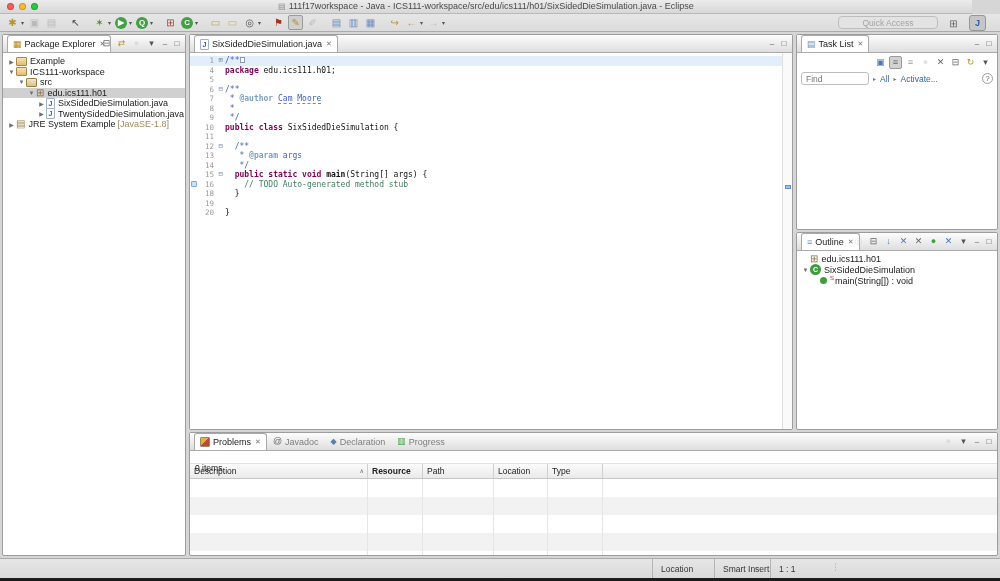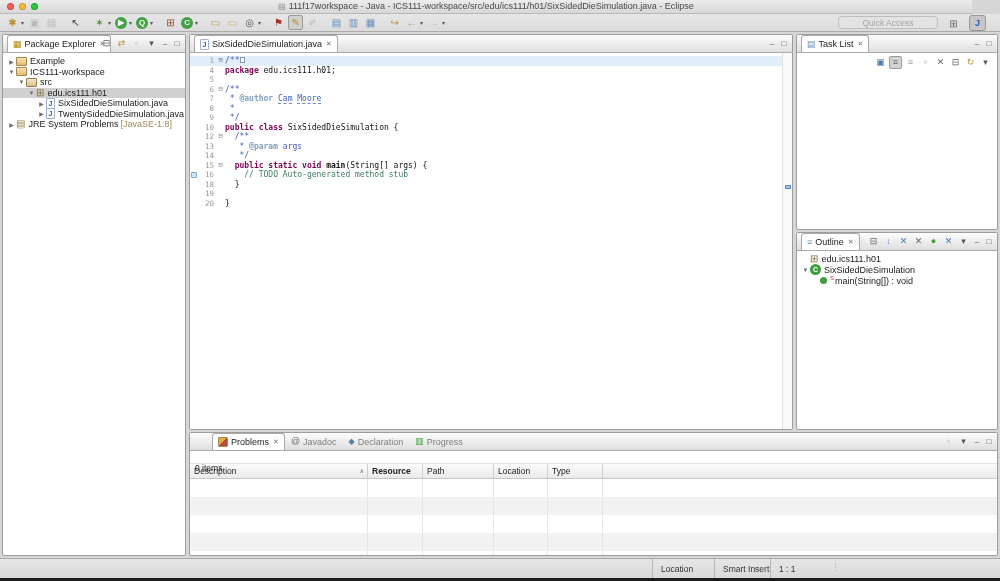--- a/index.html
+++ b/index.html
@@ -229,21 +229,21 @@
         <span class="tlabel">SixSidedDieSimulation.java</span>
       </div>
       <div class="trow" style="padding-left: 34px;">
         <span class="arrow">▶</span>
         <span class="ic ic-javafile">J</span>
         <span class="tlabel">TwentySidedDieSimulation.java</span>
       </div>
       <div class="trow" style="padding-left: 4px;">
         <span class="arrow">▶</span>
         <span class="ic ic-library">▤</span>
-        <span class="tlabel">JRE System Problems</span>
+        <span class="tlabel">JRE System Example</span>
         <span class="tsuffix">[JavaSE-1.8]</span>
       </div>
     </div>
 </div>
 
 <div class="panel" id="editor-panel">
   <div class="phead">
     <div class="vtab">
       <span class="ic ic-javafile">J</span>
       <span>SixSidedDieSimulation.java</span>
@@ -257,20 +257,21 @@
   <div id="editor-body">
     <div id="code-lines">
         <div class="cl current"><span class="annot"></span><span class="lnum">1</span><span class="fold">⊞</span><span class="codetxt"><span class="seg jdoc">/**</span><span class="foldbox"></span></span></div>
         <div class="cl"><span class="annot"></span><span class="lnum">4</span><span class="fold"></span><span class="codetxt"><span class="seg kw">package</span><span class="seg plain"> edu.ics111.h01;</span></span></div>
         <div class="cl"><span class="annot"></span><span class="lnum">5</span><span class="fold"></span><span class="codetxt"></span></div>
         <div class="cl"><span class="annot"></span><span class="lnum">6</span><span class="fold">⊟</span><span class="codetxt"><span class="seg jdoc">/**</span></span></div>
         <div class="cl"><span class="annot"></span><span class="lnum">7</span><span class="fold"></span><span class="codetxt"><span class="seg jdoc"> * </span><span class="seg jdoctag">@author</span><span class="seg jdoc"> </span><span class="seg jdoc spell">Cam</span><span class="seg jdoc"> </span><span class="seg jdoc spell">Moore</span></span></div>
         <div class="cl"><span class="annot"></span><span class="lnum">8</span><span class="fold"></span><span class="codetxt"><span class="seg jdoc"> *</span></span></div>
         <div class="cl"><span class="annot"></span><span class="lnum">9</span><span class="fold"></span><span class="codetxt"><span class="seg jdoc"> */</span></span></div>
         <div class="cl"><span class="annot"></span><span class="lnum">10</span><span class="fold"></span><span class="codetxt"><span class="seg kw">public</span><span class="seg plain"> </span><span class="seg kw">class</span><span class="seg plain"> SixSidedDieSimulation {</span></span></div>
+        <div class="cl"><span class="annot"></span><span class="lnum">11</span><span class="fold"></span><span class="codetxt"></span></div>
         <div class="cl"><span class="annot"></span><span class="lnum">12</span><span class="fold">⊟</span><span class="codetxt"><span class="seg jdoc">  /**</span></span></div>
         <div class="cl"><span class="annot"></span><span class="lnum">13</span><span class="fold"></span><span class="codetxt"><span class="seg jdoc">   * </span><span class="seg jdoctag">@param</span><span class="seg jdoc"> args</span></span></div>
         <div class="cl"><span class="annot"></span><span class="lnum">14</span><span class="fold"></span><span class="codetxt"><span class="seg jdoc">   */</span></span></div>
         <div class="cl"><span class="annot"></span><span class="lnum">15</span><span class="fold">⊟</span><span class="codetxt"><span class="seg plain">  </span><span class="seg kw">public static void</span><span class="seg plain bold"> main</span><span class="seg plain">(String[] args) {</span></span></div>
         <div class="cl"><span class="annot"><span class="task-marker"></span></span><span class="lnum">16</span><span class="fold"></span><span class="codetxt"><span class="seg comment">    // TODO Auto-generated method stub</span></span></div>
         <div class="cl"><span class="annot"></span><span class="lnum">18</span><span class="fold"></span><span class="codetxt"><span class="seg plain">  }</span></span></div>
         <div class="cl"><span class="annot"></span><span class="lnum">19</span><span class="fold"></span><span class="codetxt"></span></div>
         <div class="cl"><span class="annot"></span><span class="lnum">20</span><span class="fold"></span><span class="codetxt"><span class="seg plain">}</span></span></div>
       </div>
   </div>
@@ -294,20 +295,28 @@
   <div class="tl-toolbar" id="task-toolbar">
       <span class="vhi" style="color: rgb(74, 121, 181);">▣</span>
       <span class="vhi pressed" style="color: rgb(102, 102, 102);">≡</span>
       <span class="vhi" style="color: rgb(153, 153, 153);">≡</span>
       <span class="vhi disabled" style="color: rgb(192, 192, 192);">●</span>
       <span class="vhi" style="color: rgb(102, 102, 102);">✕</span>
       <span class="vhi" style="color: rgb(102, 102, 102);">⊟</span>
       <span class="vhi" style="color: rgb(184, 146, 46);">↻</span>
       <span class="vhi" style="color: rgb(85, 85, 85);">▾</span>
     </div>
+  <div class="tl-findrow">
+    <input id="find-input" placeholder="Find" style="">
+    <span class="scope-arr">▸</span>
+    <span class="scope-link">All</span>
+    <span class="scope-arr">▸</span>
+    <span class="scope-link">Activate...</span>
+    <span class="help-circ">?</span>
+  </div>
 </div>
 
 <div class="panel" id="outline-panel">
   <div class="phead">
     <div class="vtab">
       <span class="ic" style="font-size:9px;color:#6a8fbf">≡</span>
       <span>Outline</span>
       <span class="close-x">✕</span>
     </div>
     <div class="phead-icons" id="outline-head-icons">
@@ -337,21 +346,21 @@
       <div class="trow" style="padding-left: 14px;">
         <span class="arrow"></span>
         <span class="ic ic-method"></span>
         <span class="tlabel"><span class="static-dec">S</span>main(String[]) : void</span>
       </div>
     </div>
 </div>
 
 <div class="panel" id="bottom-panel">
   <div class="phead" id="bp-head">
-    <div style="display:flex;align-items:flex-start;padding-left:18px;" id="bp-tabs">
+    <div style="display:flex;align-items:flex-start;" id="bp-tabs">
         <div class="vtab">
           <span class="ic ic-problems"></span>
           <span>Problems</span>
           <span class="close-x">✕</span>
         </div>
         <div class="itab">
           <span class="ic" style="font-size: 9px; color: rgb(102, 102, 102);">@</span>
           <span>Javadoc</span>
         </div>
         <div class="itab">

